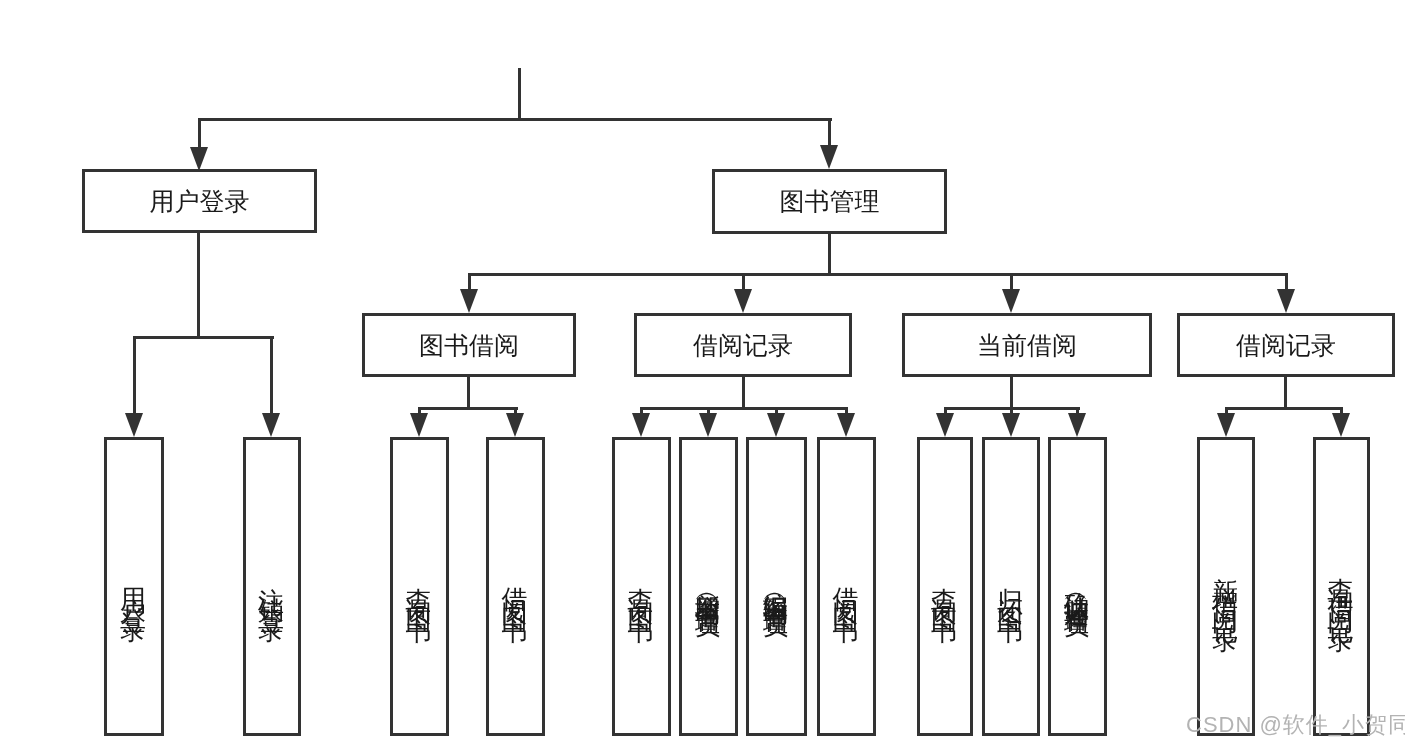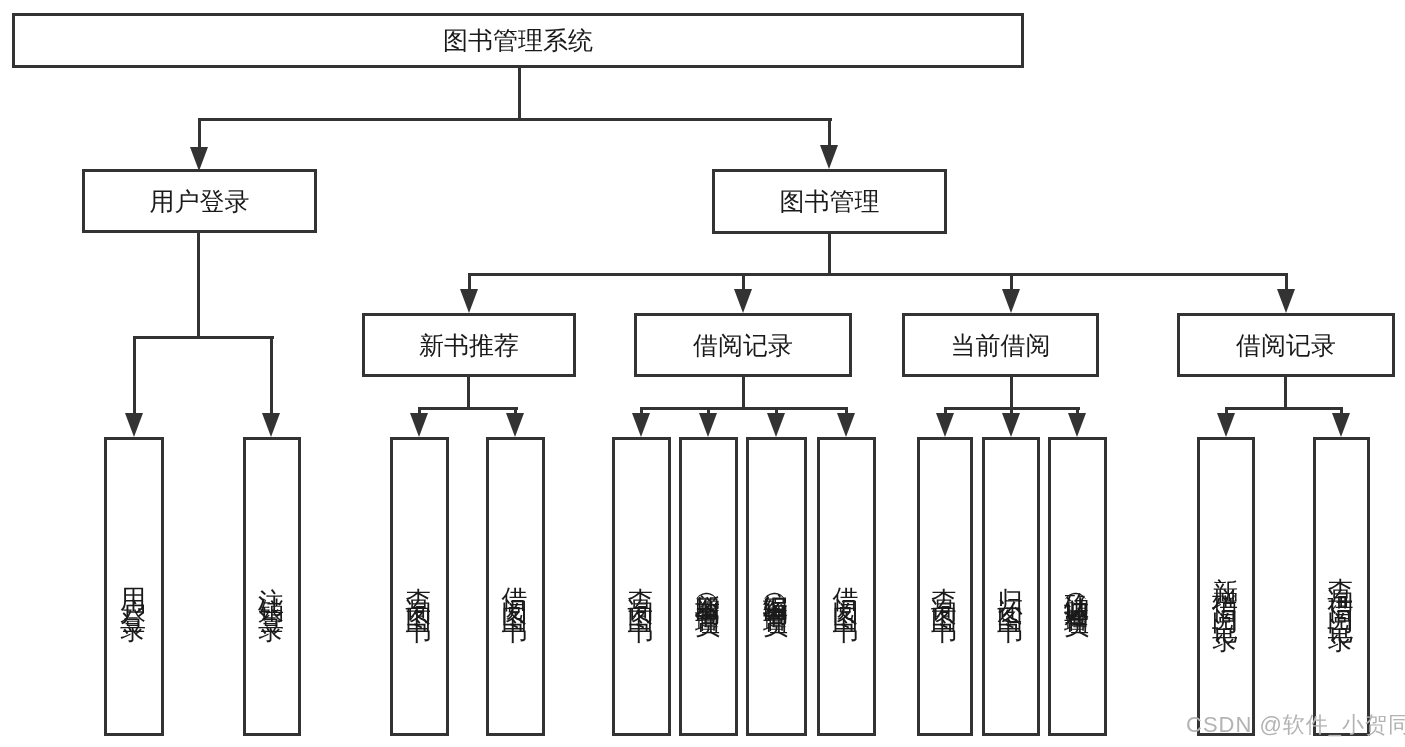--- a/index.html
+++ b/index.html
@@ -67,23 +67,20 @@
     color: #b3b3b3;
     z-index: 5;
     white-space: nowrap;
   }
 </style>
 </head>
 <body>
 
 <div class="canvas">
 
-  <div class="node" style="left:12px; top:13px; width:1012px; height:55px;">
-    <span class="hlabel">图书管理系统</span>
-  </div>
 
   <div class="vline" style="left:518px; top:68px; height:52px;"></div>
   <div class="hline" style="left:198px; top:118px; width:634px;"></div>
   <div class="vline" style="left:198px; top:118px; height:36px;"></div>
   <div class="arrow" style="left:190px; top:147px;"></div>
   <div class="vline" style="left:828px; top:118px; height:34px;"></div>
   <div class="arrow" style="left:820px; top:145px;"></div>
 
   <div class="node" style="left:82px; top:169px; width:235px; height:64px;">
     <span class="hlabel">用户登录</span>
@@ -104,26 +101,26 @@
   <div class="vline" style="left:468px; top:273px; height:20px;"></div>
   <div class="arrow" style="left:460px; top:289px;"></div>
   <div class="vline" style="left:742px; top:273px; height:20px;"></div>
   <div class="arrow" style="left:734px; top:289px;"></div>
   <div class="vline" style="left:1010px; top:273px; height:20px;"></div>
   <div class="arrow" style="left:1002px; top:289px;"></div>
   <div class="vline" style="left:1285px; top:273px; height:20px;"></div>
   <div class="arrow" style="left:1277px; top:289px;"></div>
 
   <div class="node" style="left:362px; top:313px; width:214px; height:64px;">
-    <span class="hlabel">新书推荐</span>
+    <span class="hlabel">图书借阅</span>
   </div>
   <div class="node" style="left:634px; top:313px; width:218px; height:64px;">
     <span class="hlabel">借阅记录</span>
   </div>
-  <div class="node" style="left:902px; top:313px; width:197px; height:64px;">
+  <div class="node" style="left:902px; top:313px; width:250px; height:64px;">
     <span class="hlabel">当前借阅</span>
   </div>
   <div class="node" style="left:1177px; top:313px; width:218px; height:64px;">
     <span class="hlabel">借阅记录</span>
   </div>
 
   <div class="vline" style="left:467px; top:377px; height:32px;"></div>
   <div class="hline" style="left:418px; top:407px; width:100px;"></div>
   <div class="vline" style="left:418px; top:407px; height:10px;"></div>
   <div class="arrow" style="left:410px; top:413px;"></div>

